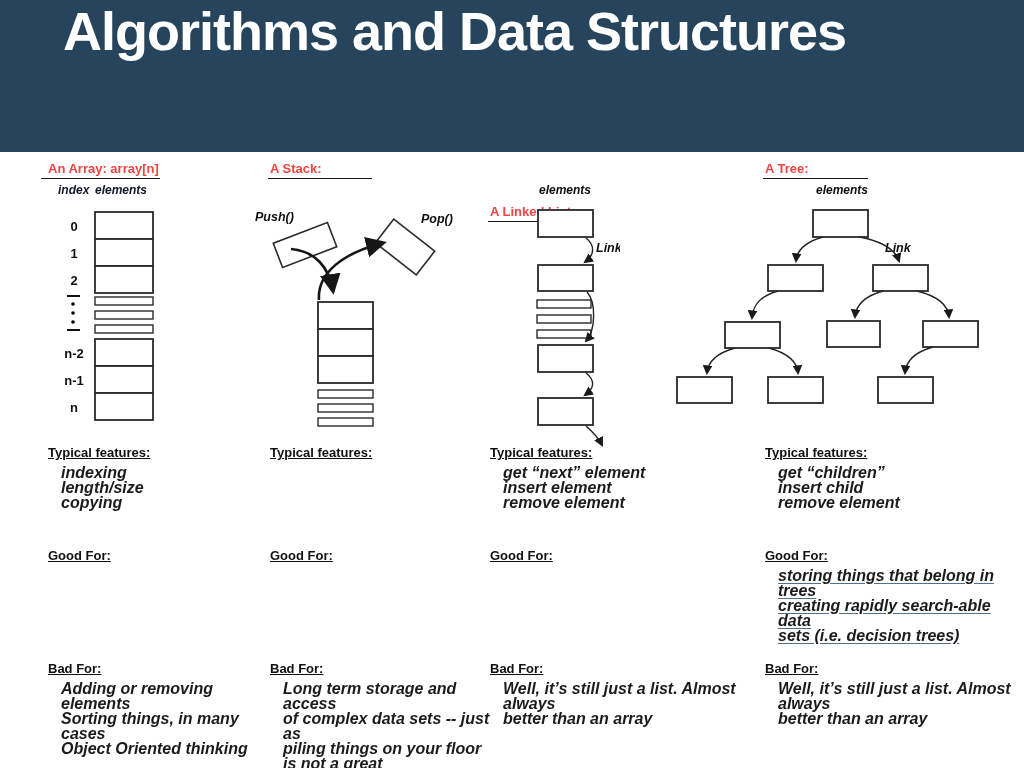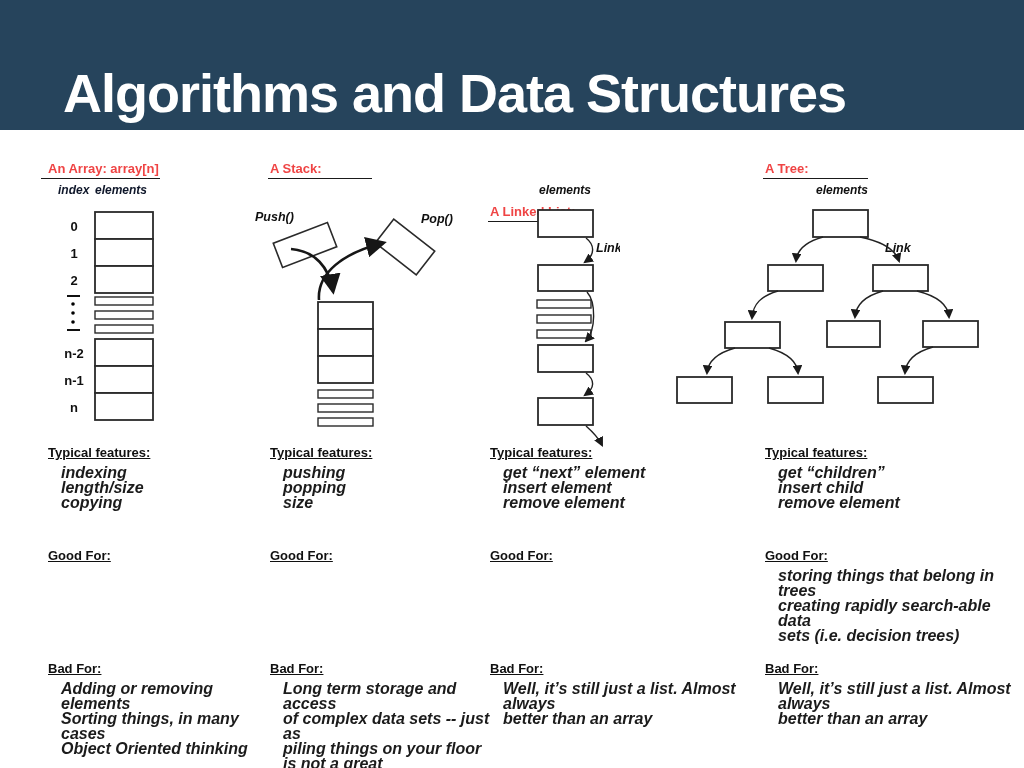--- a/index.html
+++ b/index.html
@@ -1,32 +1,32 @@
 <!DOCTYPE html>
 <html><head>
 <meta charset="utf-8">
 <style>
   html,body{margin:0;padding:0;background:#fff;}
   .slide{position:relative;width:1024px;height:768px;overflow:hidden;background:#ffffff;
          font-family:"Liberation Sans", sans-serif;}
-  .banner{position:absolute;left:0;top:0;width:1024px;height:130px;background:#26445C;
-          display:flex;align-items:flex-end;}
+  .banner{position:absolute;left:0;top:0;width:1024px;height:152px;background:#26445C;
+          display:flex;align-items:flex-start;}
   .banner h1{margin:0 0 6px 63px;color:#ffffff;font-size:54px;font-weight:700;letter-spacing:-1px;}
   .content{position:absolute;left:0;top:130px;width:1024px;height:638px;}
   .col{position:absolute;top:0;height:638px;}
   .col-title{position:absolute;top:31px;font-size:13px;font-weight:700;color:#ef4444;
              border-bottom:1.5px solid #1a1a1a;padding-bottom:2px;white-space:nowrap;}
   .sub-label{position:absolute;top:53px;font-size:12px;font-style:italic;font-weight:700;color:#0f172a;}
   .el-label{position:absolute;top:53px;font-size:12px;font-style:italic;font-weight:700;color:#101010;text-align:right;}
   .diagram{position:absolute;}
   .txt{position:absolute;}
   .txt .h{font-size:13px;font-weight:700;color:#101010;text-decoration:underline;}
   .txt .b{margin:5px 0 0 13px;font-size:16px;line-height:15px;font-style:italic;font-weight:600;
           color:#1b1b1b;white-space:pre-line;}
-  .txt .b.underlined{text-decoration-color:#50708f;text-underline-offset:2px;}
+  .txt .b.underlined{text-decoration:underline;text-decoration-color:#50708f;text-underline-offset:2px;}
   .box{fill:#ffffff;stroke:#2a2a2a;stroke-width:1.8;}
   .thinbox{fill:#ffffff;stroke:#2a2a2a;stroke-width:1.4;}
   .arrow-big{fill:none;stroke:#161616;stroke-width:2.6;}
   .arrow-sm{fill:none;stroke:#222222;stroke-width:1.4;}
   .svg-label{font:italic 700 12.5px "Liberation Sans", sans-serif;fill:#101010;}
   .svg-index{font:700 13px "Liberation Sans", sans-serif;fill:#101010;}
   .dotline{stroke:#101010;stroke-width:2;}
 </style>
 </head>
 <body>
@@ -114,23 +114,20 @@
           <rect class="box" x="65" y="124" width="55" height="27"></rect>
           <rect class="box" x="65" y="151" width="55" height="27"></rect>
           <rect class="thinbox" x="65" y="185" width="55" height="8"></rect>
           <rect class="thinbox" x="65" y="199" width="55" height="8"></rect>
           <rect class="thinbox" x="65" y="213" width="55" height="8"></rect>
         </g>
       </svg>
 
       <div class="txt" style="left:2px;top:315px;">
         <div class="h">Typical features:</div>
-        <div class="b">pushing
-popping
-size</div>
       </div>
       <div class="txt" style="left:2px;top:418px;">
         <div class="h">Good For:</div>
       </div>
       <div class="txt" style="left:2px;top:531px;">
         <div class="h">Bad For:</div>
         <div class="b">Long term storage and access
 of complex data sets -- just as
 piling things on your floor is not a great
 filing system</div>

